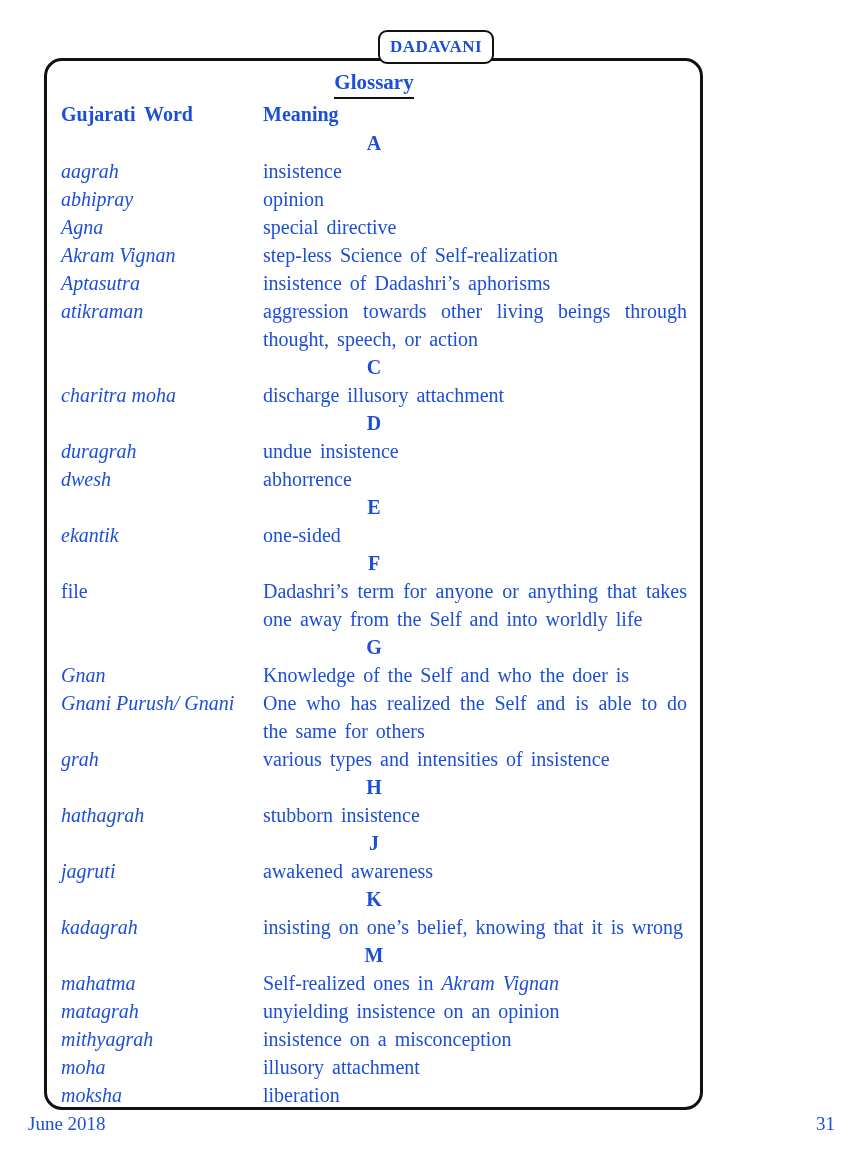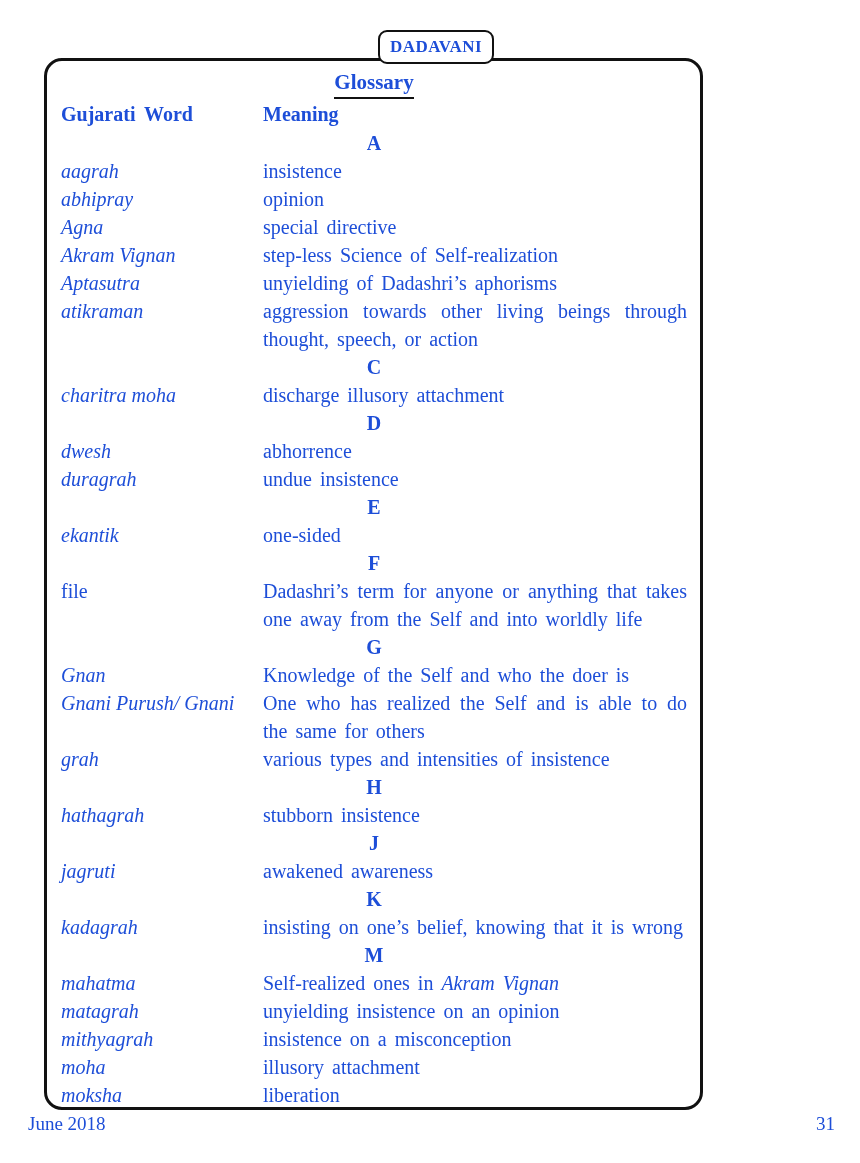--- a/index.html
+++ b/index.html
@@ -124,39 +124,39 @@
         <div class="entry">
           <span class="w it">Agna</span>
           <span class="m"><span>special directive</span></span>
         </div>
         <div class="entry">
           <span class="w it">Akram Vignan</span>
           <span class="m"><span>step-less Science of Self-realization</span></span>
         </div>
         <div class="entry">
           <span class="w it">Aptasutra</span>
-          <span class="m"><span>unyielding of Dadashri’s aphorisms</span></span>
+          <span class="m"><span>insistence of Dadashri’s aphorisms</span></span>
         </div>
         <div class="entry">
           <span class="w it">atikraman</span>
           <span class="m"><span>aggression towards other living beings through thought, speech, or action</span></span>
         </div>
         <div class="section-letter">C</div>
         <div class="entry">
           <span class="w it">charitra moha</span>
           <span class="m"><span>discharge illusory attachment</span></span>
         </div>
         <div class="section-letter">D</div>
         <div class="entry">
+          <span class="w it">duragrah</span>
+          <span class="m"><span>undue insistence</span></span>
+        </div>
+        <div class="entry">
           <span class="w it">dwesh</span>
           <span class="m"><span>abhorrence</span></span>
-        </div>
-        <div class="entry">
-          <span class="w it">duragrah</span>
-          <span class="m"><span>undue insistence</span></span>
         </div>
         <div class="section-letter">E</div>
         <div class="entry">
           <span class="w it">ekantik</span>
           <span class="m"><span>one-sided</span></span>
         </div>
         <div class="section-letter">F</div>
         <div class="entry">
           <span class="w">file</span>
           <span class="m"><span>Dadashri’s term for anyone or anything that takes one away from the Self and into worldly life</span></span>

